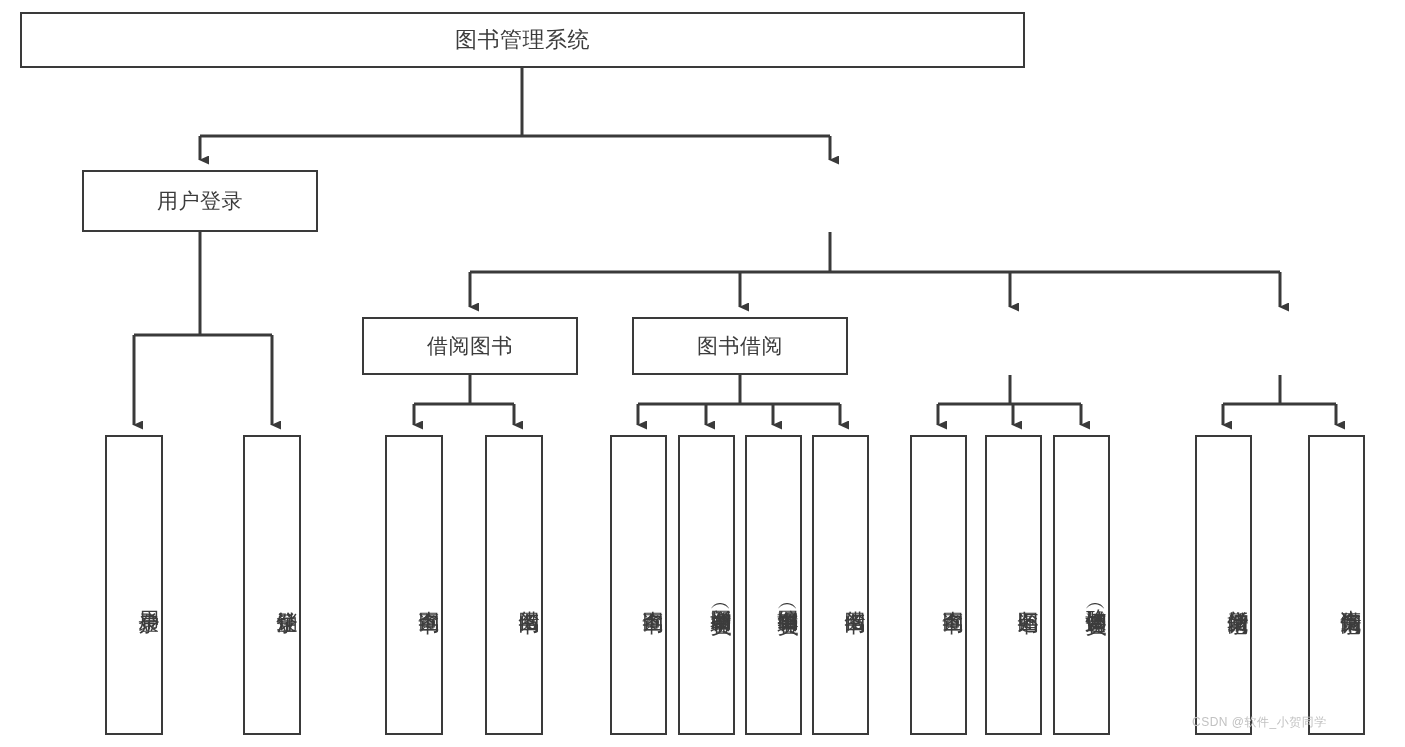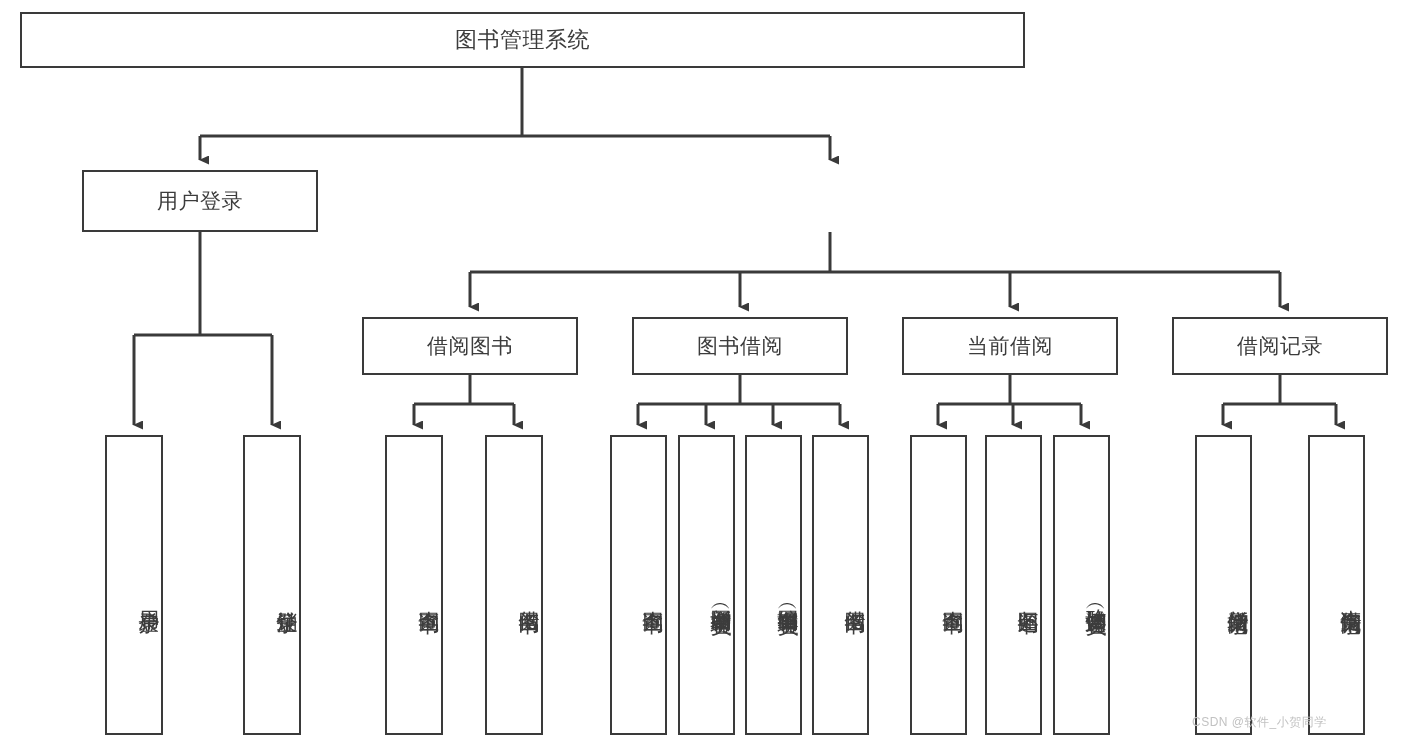--- a/index.html
+++ b/index.html
@@ -132,22 +132,20 @@
       <path d="M1336,404 L1336,425" marker-end="url(#arrowhead)"></path>
     </g>
   </svg>
 
   <div class="node node-h node-root" style="left:20px; top:12px; width:1005px; height:56px;">图书管理系统</div>
 
   <div class="node node-h" style="left:82px; top:170px; width:236px; height:62px;">用户登录</div>
 
   <div class="node node-h" style="left:362px; top:317px; width:216px; height:58px;">借阅图书</div>
   <div class="node node-h" style="left:632px; top:317px; width:216px; height:58px;">图书借阅</div>
-  <div class="node node-h" style="left:902px; top:317px; width:216px; height:58px;">当前借阅</div>
-  <div class="node node-h" style="left:1172px; top:317px; width:216px; height:58px;">借阅记录</div>
 
   <div class="node node-v" style="left:105px; top:435px; width:58px; height:300px;">用户登录</div>
   <div class="node node-v" style="left:243px; top:435px; width:58px; height:300px;">注销登录</div>
 
   <div class="node node-v" style="left:385px; top:435px; width:58px; height:300px;">查询图书</div>
   <div class="node node-v" style="left:485px; top:435px; width:58px; height:300px;">借阅图书</div>
 
   <div class="node node-v" style="left:610px; top:435px; width:57px; height:300px;">查询图书</div>
   <div class="node node-v" style="left:678px; top:435px; width:57px; height:300px;">新增图书（管理员）</div>
   <div class="node node-v" style="left:745px; top:435px; width:57px; height:300px;">编辑图书（管理员）</div>

